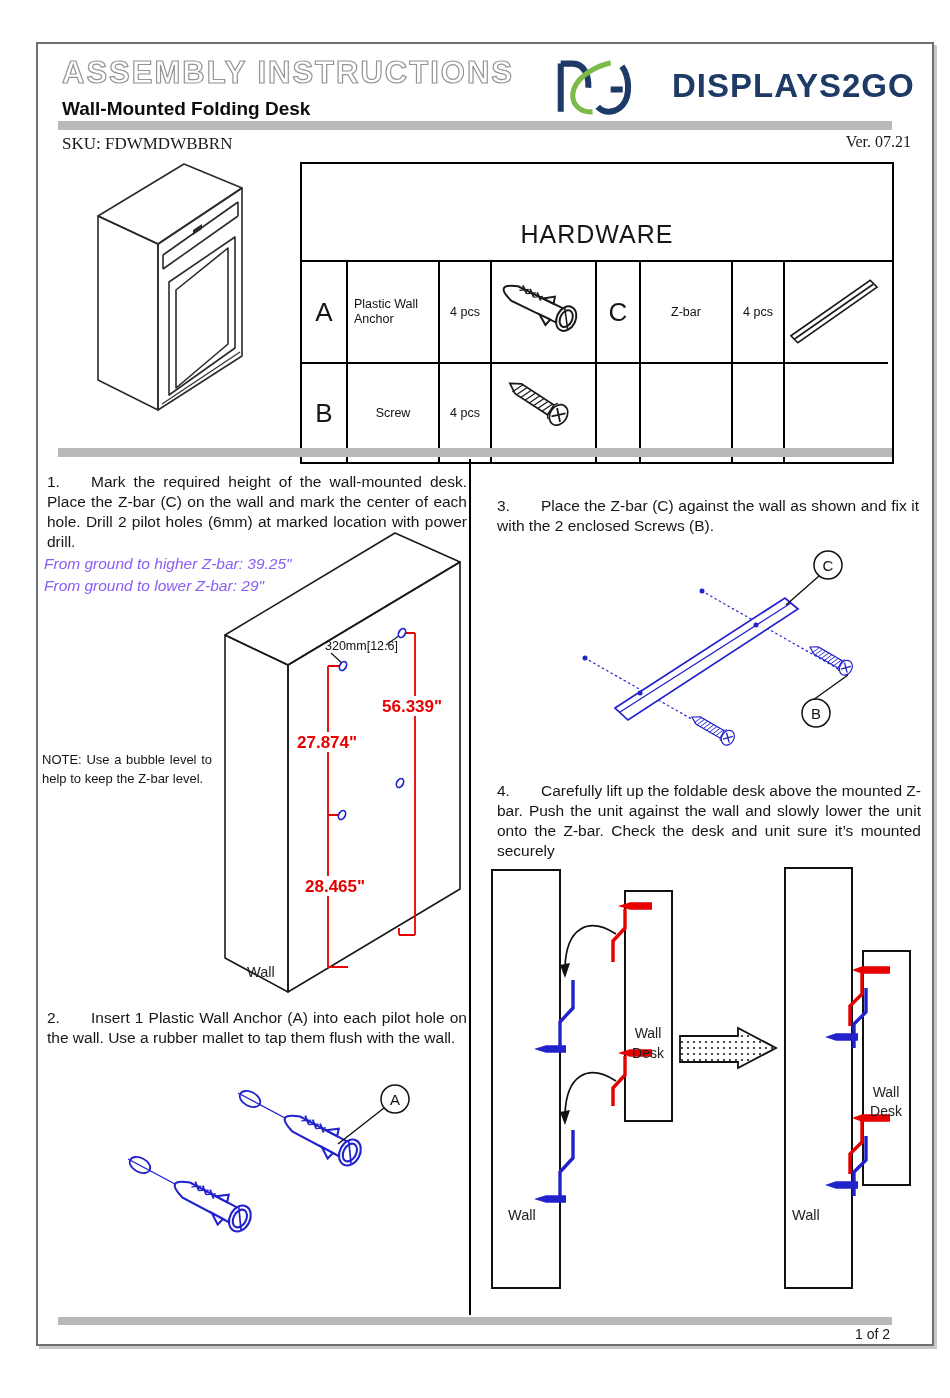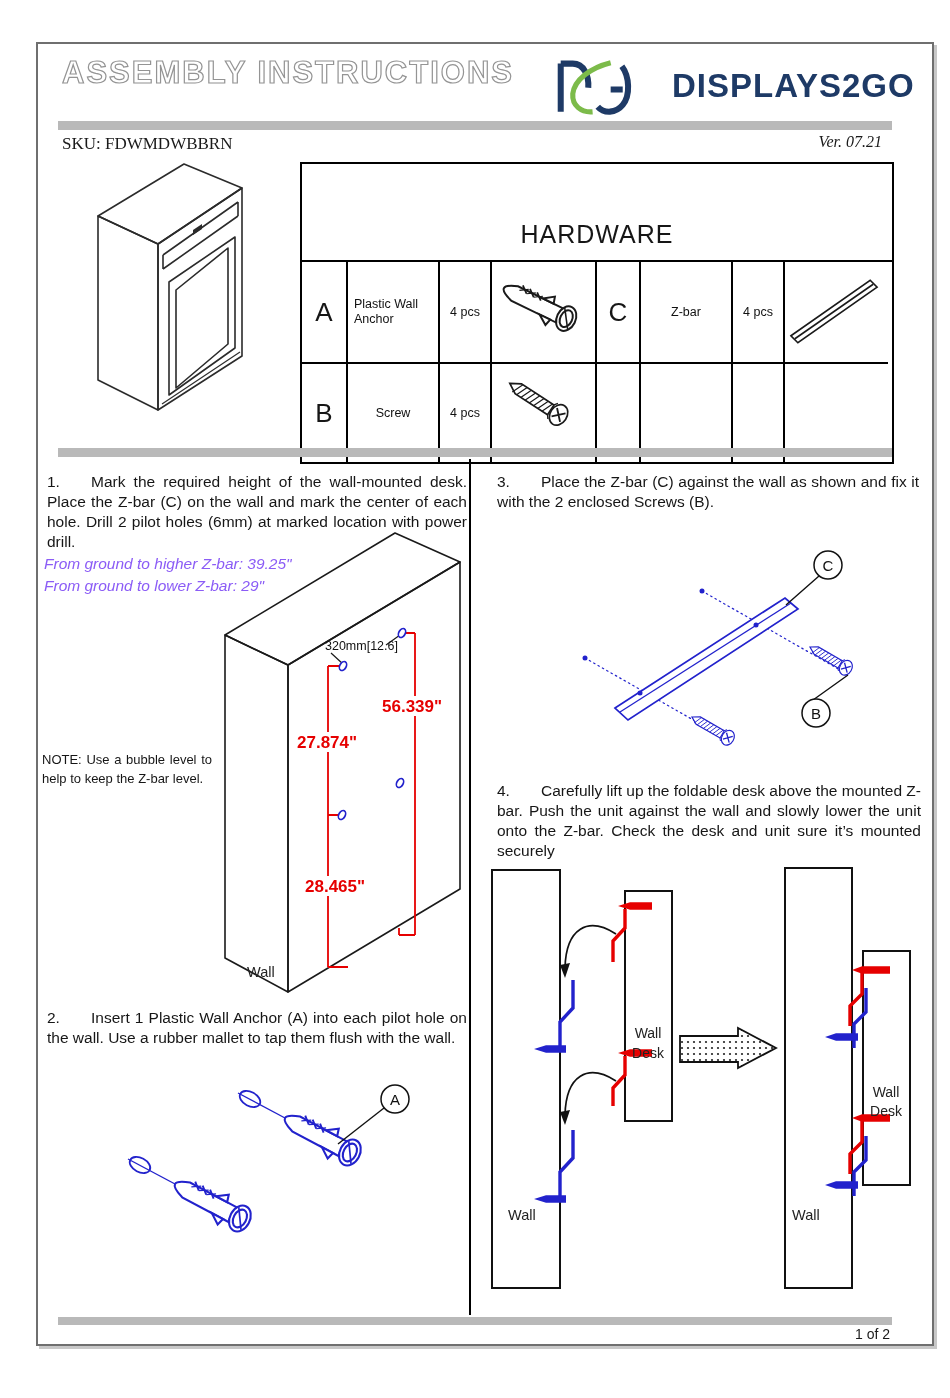--- a/index.html
+++ b/index.html
@@ -9,22 +9,22 @@
          border:2px solid #6f6f6f;box-shadow:3px 3px 0 #c8c8c8;background:#fff;}
   .abs{position:absolute;}
   .title{left:62px;top:55px;font-size:31px;font-weight:bold;letter-spacing:2px;
          color:#ffffff;-webkit-text-stroke:1.2px #949494;}
   .subtitle{left:62px;top:98px;font-size:19px;font-weight:bold;color:#0d0d0d;}
   .graybar{background:#b9b9b9;height:9px;}
   .bar-top{left:58px;top:121px;width:834px;}
   .bar-mid{left:58px;top:448px;width:834px;}
   .bar-bot{left:58px;top:1317px;width:834px;height:8px;}
   .sku{left:62px;top:134px;font-family:"Liberation Serif",serif;font-size:17px;color:#1a1a1a;}
-  .ver{left:692px;top:133px;width:190px;text-align:right;
-       font-family:"Liberation Serif",serif;font-size:16px;color:#1a1a1a;font-style:italic;}
+  .ver{left:721px;top:133px;width:190px;text-align:right;
+       font-family:"Liberation Serif",serif;font-size:16px;color:#1a1a1a;}
   .logo{left:538px;top:52px;width:384px;height:68px;display:flex;align-items:center;gap:10px;}
   .brand{font-size:33px;color:#1e3a66;letter-spacing:1px;font-weight:600;margin-left:20px;}
   .divider{left:469px;top:459px;width:2px;height:856px;background:#000;}
   .step{position:absolute;font-size:15.5px;line-height:20px;text-align:justify;color:#161616;margin:0;}
   .stepnum{display:inline-block;width:44px;}
   .heights{left:44px;top:553px;font-size:15.5px;line-height:22px;color:#8b5cf6;font-style:italic;}
   .note{left:42px;top:750px;width:170px;font-size:13px;line-height:19px;
         text-align:justify;color:#161616;}
   .pagenum{left:700px;top:1326px;width:190px;text-align:right;font-size:14px;color:#1a1a1a;}
   
@@ -67,20 +67,21 @@
       <rect width="6" height="6" fill="#fff"></rect>
       <circle cx="2" cy="2" r="1.1" fill="#222"></circle>
     </pattern>
   </defs>
 </svg>
 
 <div class="page">
   <div class="sheet"></div>
 
   <div class="abs title">ASSEMBLY INSTRUCTIONS</div>
+  <div class="abs subtitle">Wall-Mounted Folding Desk</div>
   <div class="abs logo">
     <svg width="104" height="62" viewBox="0 0 120 72">
       <path d="M26,10 L26,66 M26,10 L40,10 C53,10 59,24 58,38" fill="none" stroke="#1e3a66" stroke-width="7"></path>
       <path d="M84,9 C60,15 42,29 40,45 C39,59 50,67 63,66" fill="none" stroke="#7cbb4a" stroke-width="6"></path>
       <path d="M97,13 C106,25 107,47 98,58 C90,68 76,68 69,60 M98,40 L84,40" fill="none" stroke="#1e3a66" stroke-width="7"></path>
     </svg>
     <div class="brand">DISPLAYS2GO</div>
   </div>
   <div class="abs graybar bar-top"></div>
   <div class="abs sku">SKU: FDWMDWBBRN</div>
@@ -209,21 +210,21 @@
       <use href="#anchor-shape" transform="translate(185,52) rotate(28) scale(1.05)"></use>
       <use href="#anchor-shape" transform="translate(75,118) rotate(28) scale(1.05)"></use>
     </g>
     <path d="M284,42 L238,78" stroke="#111" stroke-width="1.4" fill="none"></path>
     <g>
       <circle cx="295" cy="33" r="14" fill="#fff" stroke="#111" stroke-width="1.5"></circle>
       <text x="295" y="39" font-size="15" text-anchor="middle" fill="#111">A</text>
     </g>
   </svg>
 
-  <p class="step" style="left:497px;top:472px;width:422px">
+  <p class="step" style="left:497px;top:496px;width:422px">
     <span class="stepnum">3.</span><span>Place the Z-bar (C) against the wall as shown and fix it with the 2 enclosed Screws (B).</span>
   </p>
 
   <svg class="abs" style="left:560px;top:543px" width="355" height="242" viewBox="0 0 355 242">
     <g stroke="#2222cc" fill="none">
       <path d="M142,48 L280,127" stroke-width="1.2" stroke-dasharray="1.5 3.5" stroke-linecap="round"></path>
       <path d="M25,115 L163,194" stroke-width="1.2" stroke-dasharray="1.5 3.5" stroke-linecap="round"></path>
       <circle cx="142" cy="48" r="2.5" fill="#2222cc" stroke="none"></circle>
       <circle cx="25" cy="115" r="2.5" fill="#2222cc" stroke="none"></circle>
       <g>

